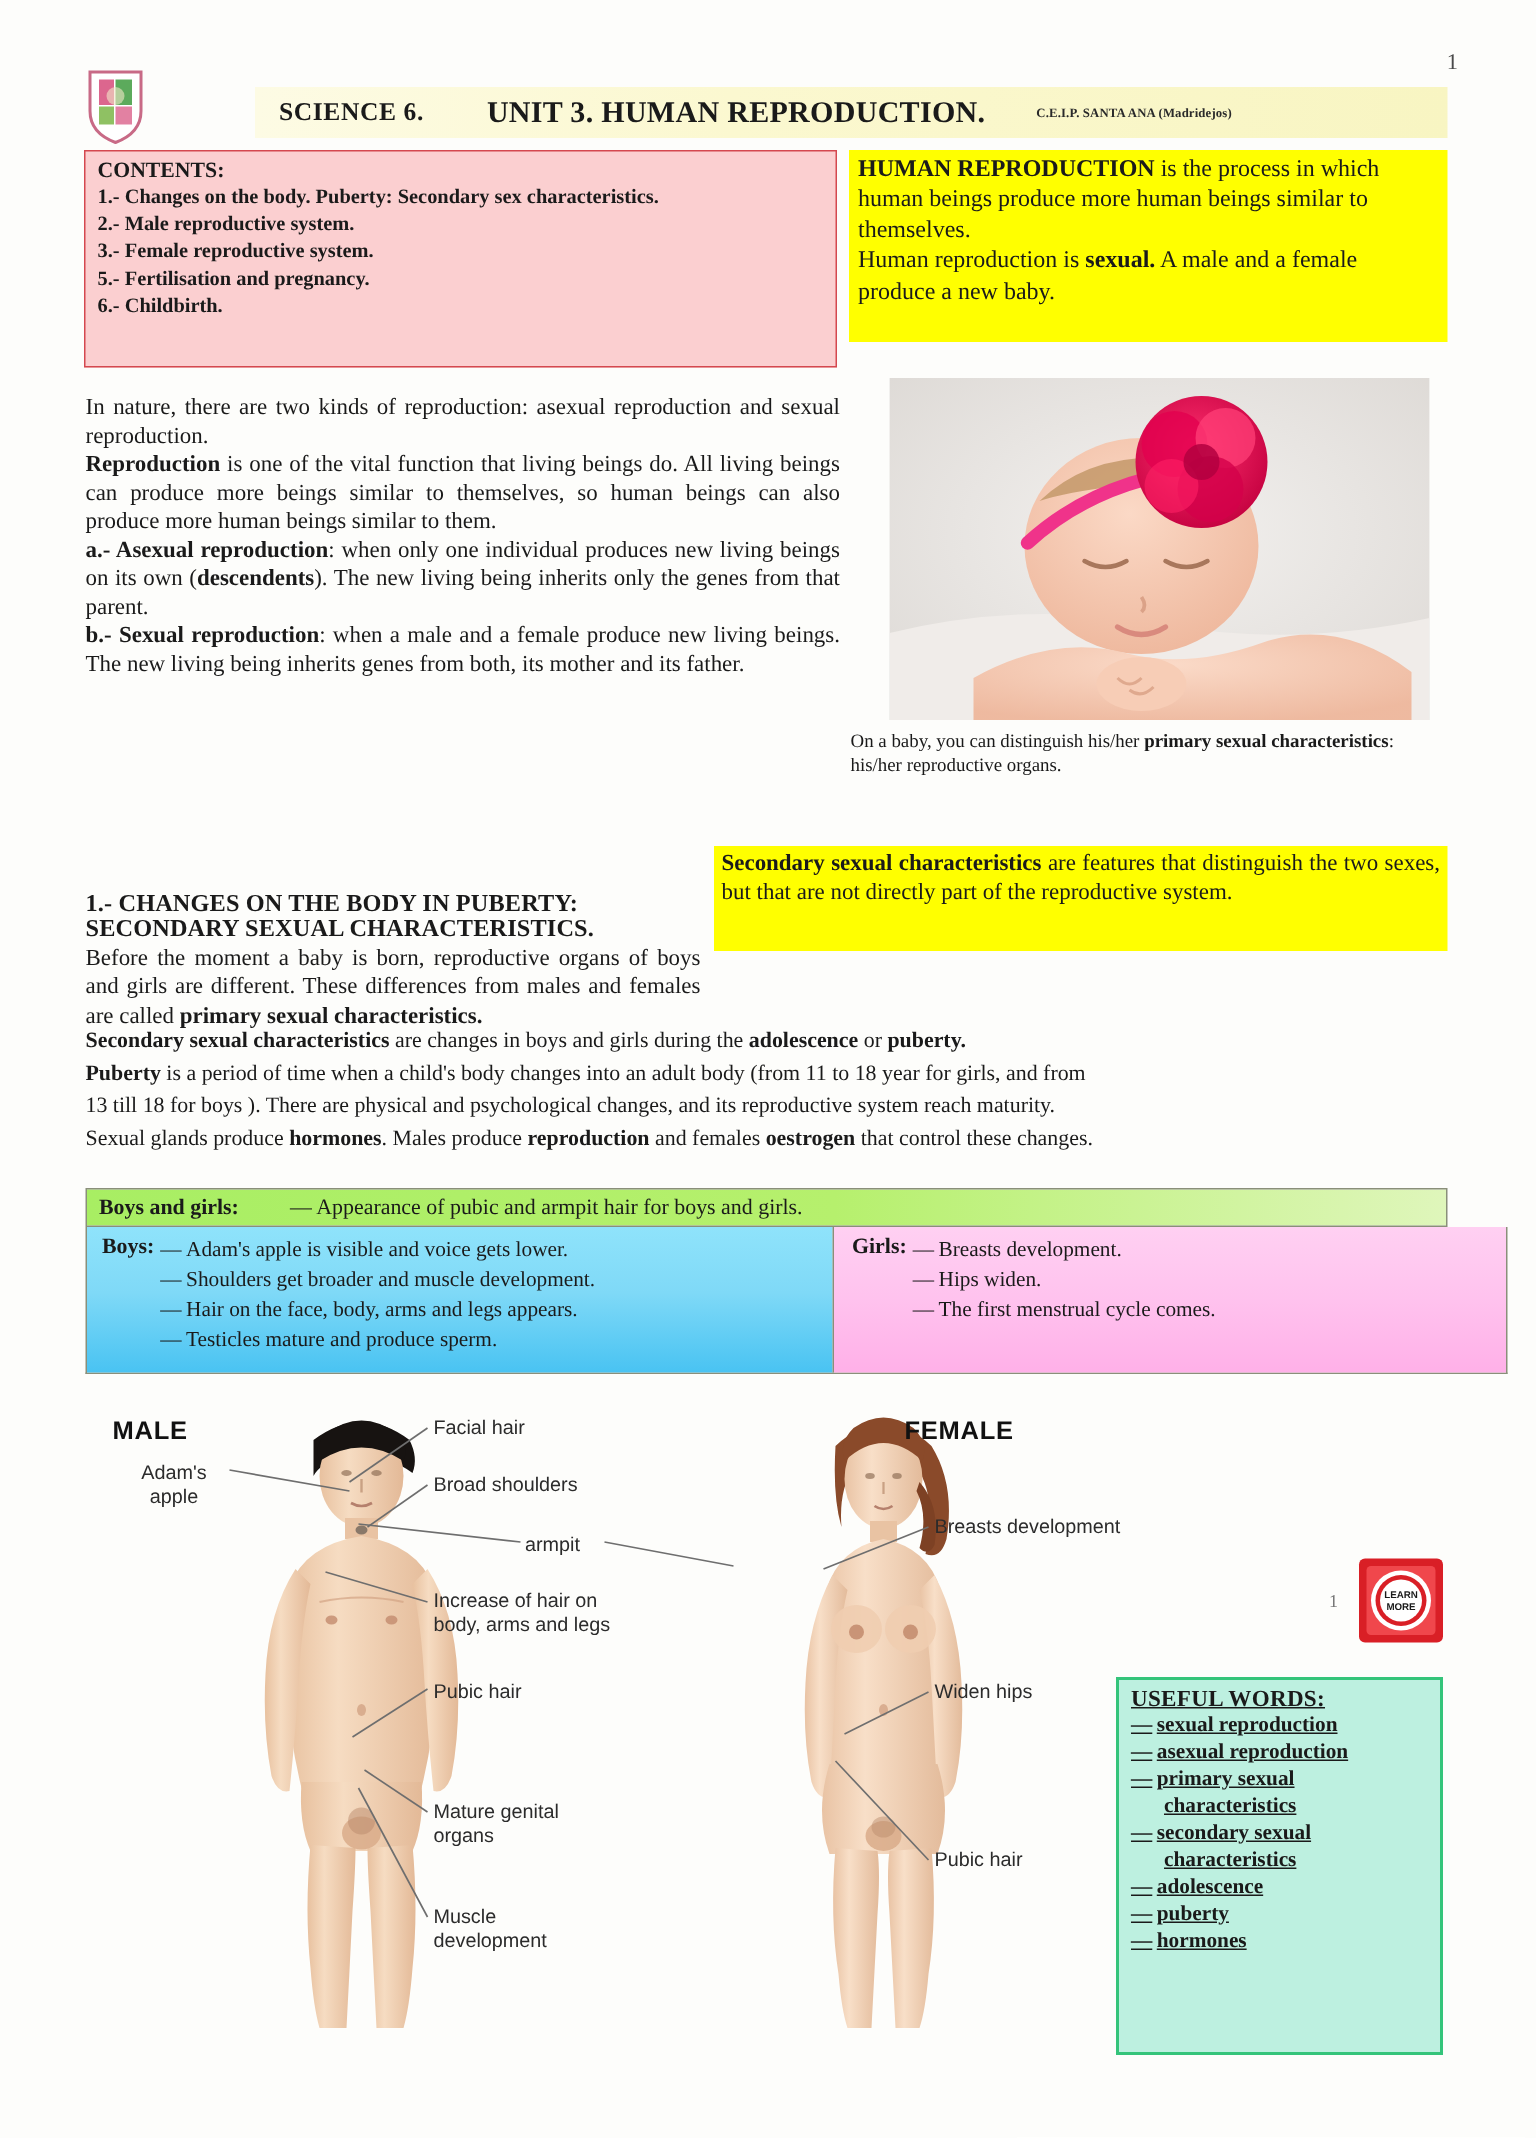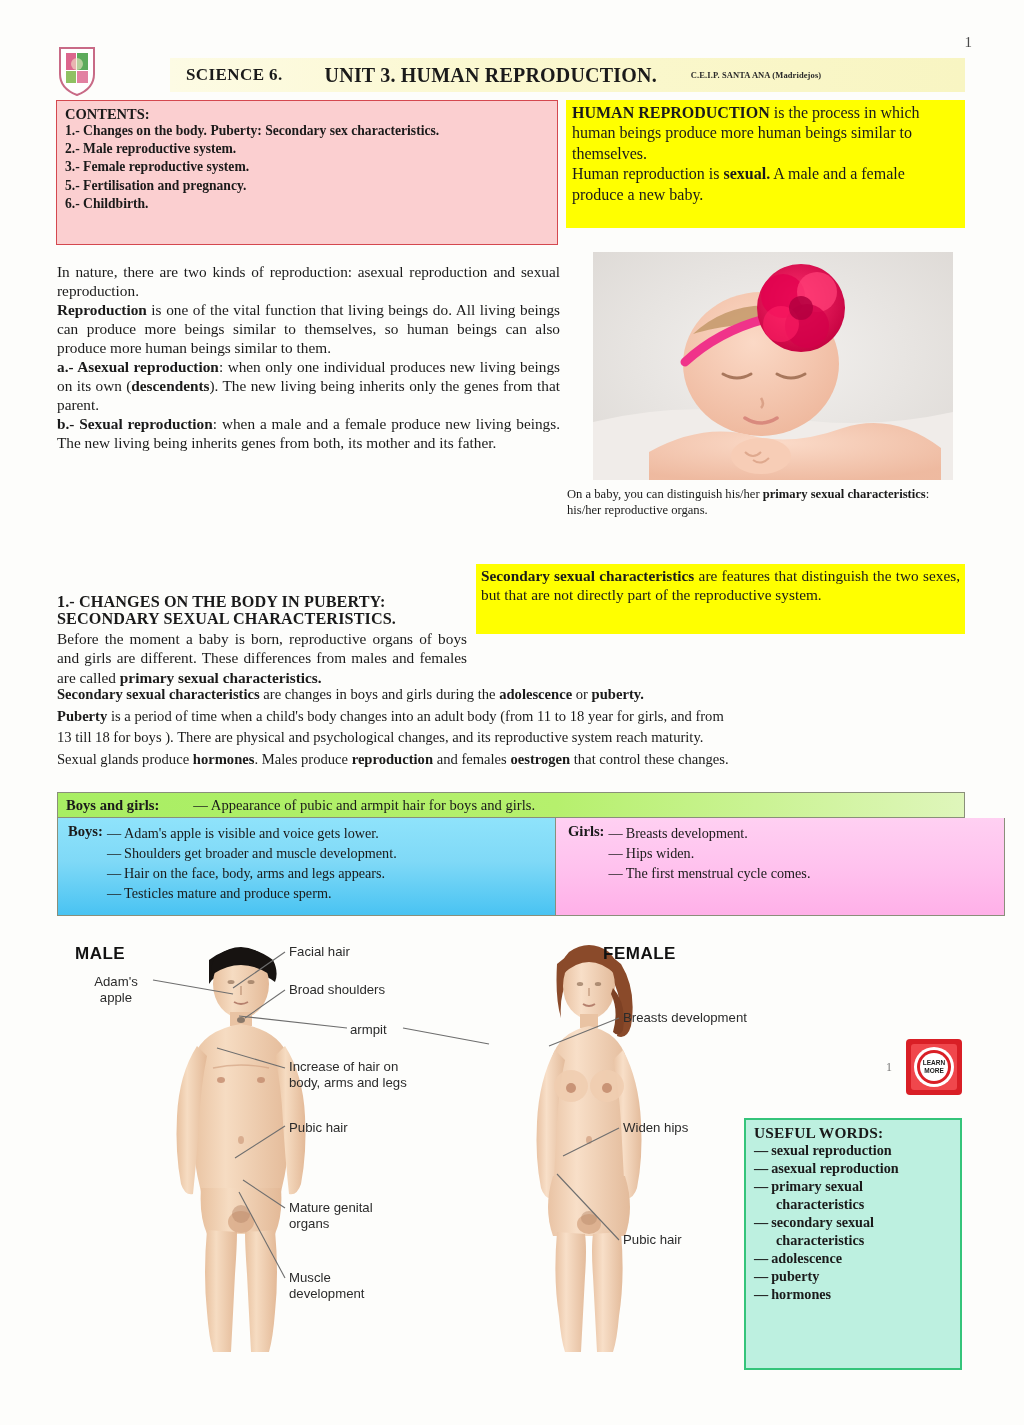--- a/index.html
+++ b/index.html
@@ -130,20 +130,21 @@
   }
   .anno{
     position:absolute;font-family:"Liberation Sans",sans-serif;
     font-size:13.2px;color:#2b2b2b;line-height:1.18;white-space:pre-line;
   }
   
   .useful{
     position:absolute;left:744px;top:1118px;width:218px;height:252px;
     background:#bdf0e0;border:2px solid #34c47a;box-sizing:border-box;
     padding:4px 0 0 8px;
+    text-decoration:underline;
   }
   .useful .uh{font-weight:bold;font-size:15.4px;letter-spacing:.2px;}
   .useful ul{list-style:none;margin:0;padding:0;}
   .useful li{font-weight:bold;font-size:14.2px;line-height:1.265;}
   .useful li.ind{padding-left:22px;}
   .badge{
     position:absolute;left:905px;top:1038px;width:58px;height:58px;
   }
   .badgetick{
     position:absolute;left:886px;top:1060px;font-size:12px;color:#777;

